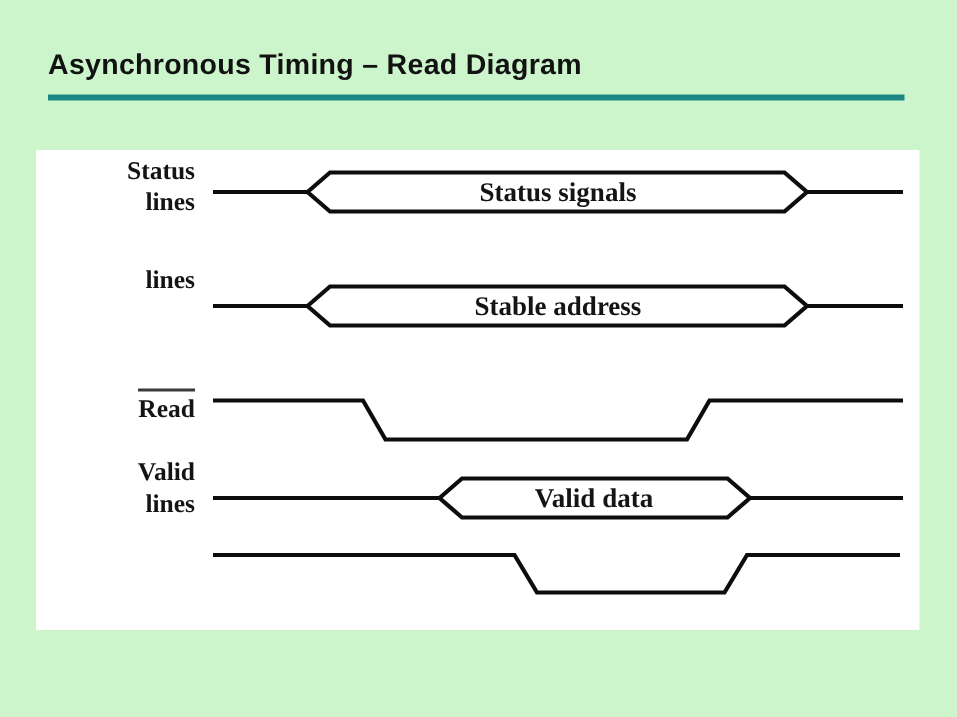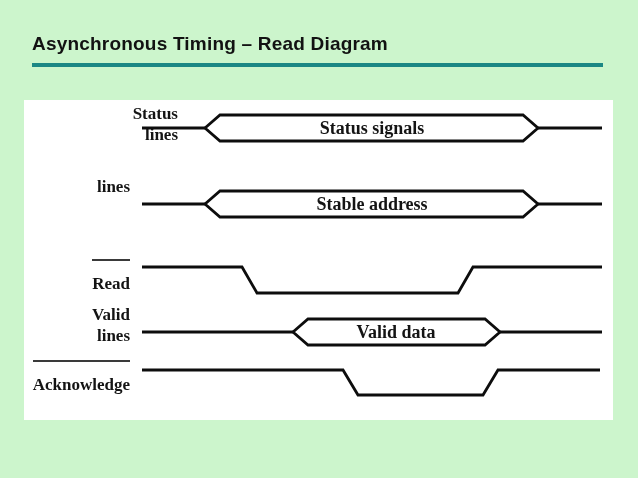--- a/index.html
+++ b/index.html
@@ -42,21 +42,21 @@
     font-family:"Liberation Serif", serif;
     font-weight:bold;
     font-size:17px;
     line-height:21px;
     color:#141414;
     white-space:nowrap;
   }
   .overline{
     display:inline-block;
     border-top:2.5px solid #3a3a3a;
-    padding-top:12px;
+    padding-top:1px;
     text-align:center;
   }
   .bus-text{
     font-family:"Liberation Serif", serif;
     font-weight:bold;
     font-size:18px;
     fill:#141414;
   }
   .wf{
     fill:none;
@@ -69,41 +69,38 @@
 </head>
 <body>
 
 <div class="slide">
 
   <div class="title">Asynchronous Timing – Read Diagram</div>
   <div class="title-underline"></div>
 
   <div class="panel">
 
-    <div class="sig-label" style="top:3px;padding-left:48px;">
+    <div class="sig-label" style="top:3px;">
       <div>Status</div>
       <div>lines</div>
     </div>
 
     <div class="sig-label" style="top:76px;">
       <div>lines</div>
     </div>
 
     <div class="sig-label" style="top:159px;">
       <span class="overline"><span>Read</span></span>
     </div>
 
     <div class="sig-label" style="top:204px;">
       <div>Valid</div>
       <div>lines</div>
     </div>
 
-    <div class="sig-label" style="top:260px;">
-      <span class="overline"><span>Acknowledge</span></span>
-    </div>
 
     <svg class="wave-svg" width="589" height="320" viewBox="0 0 589 320">
 
       <g>
         <path class="wf" d="M118 28 H181"></path>
         <path class="wf" d="M181 28 L196 15 H499 L514 28 L499 41 H196 Z"></path>
         <path class="wf" d="M514 28 H578"></path>
         <text class="bus-text" x="348" y="34" text-anchor="middle">Status signals</text>
       </g>
 

